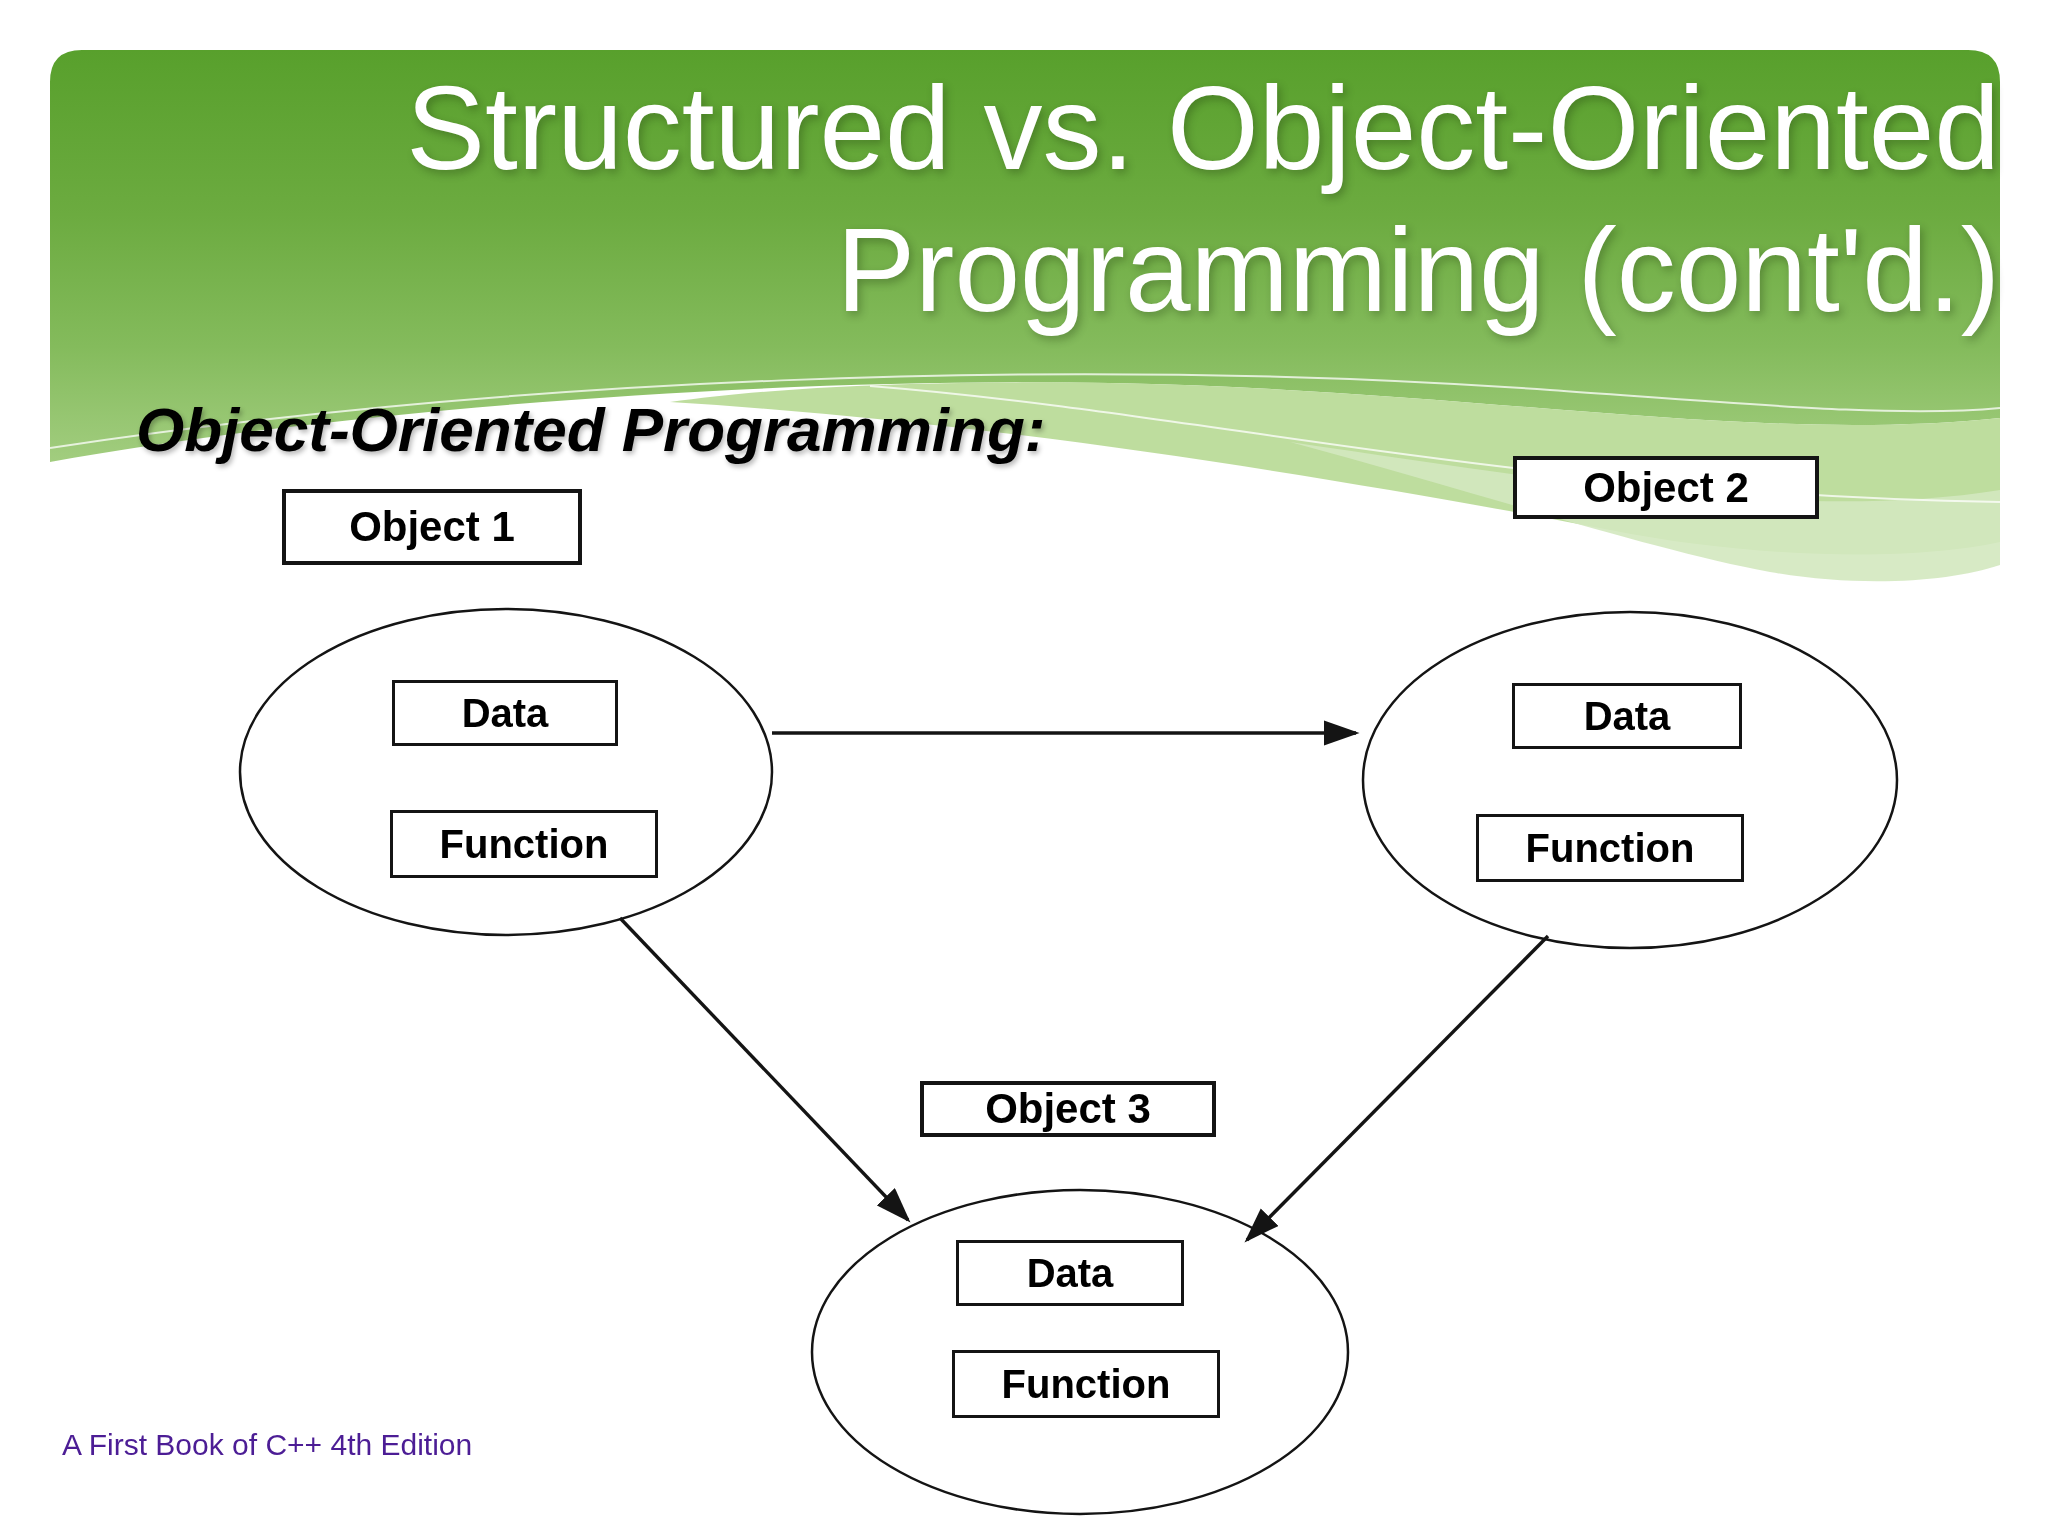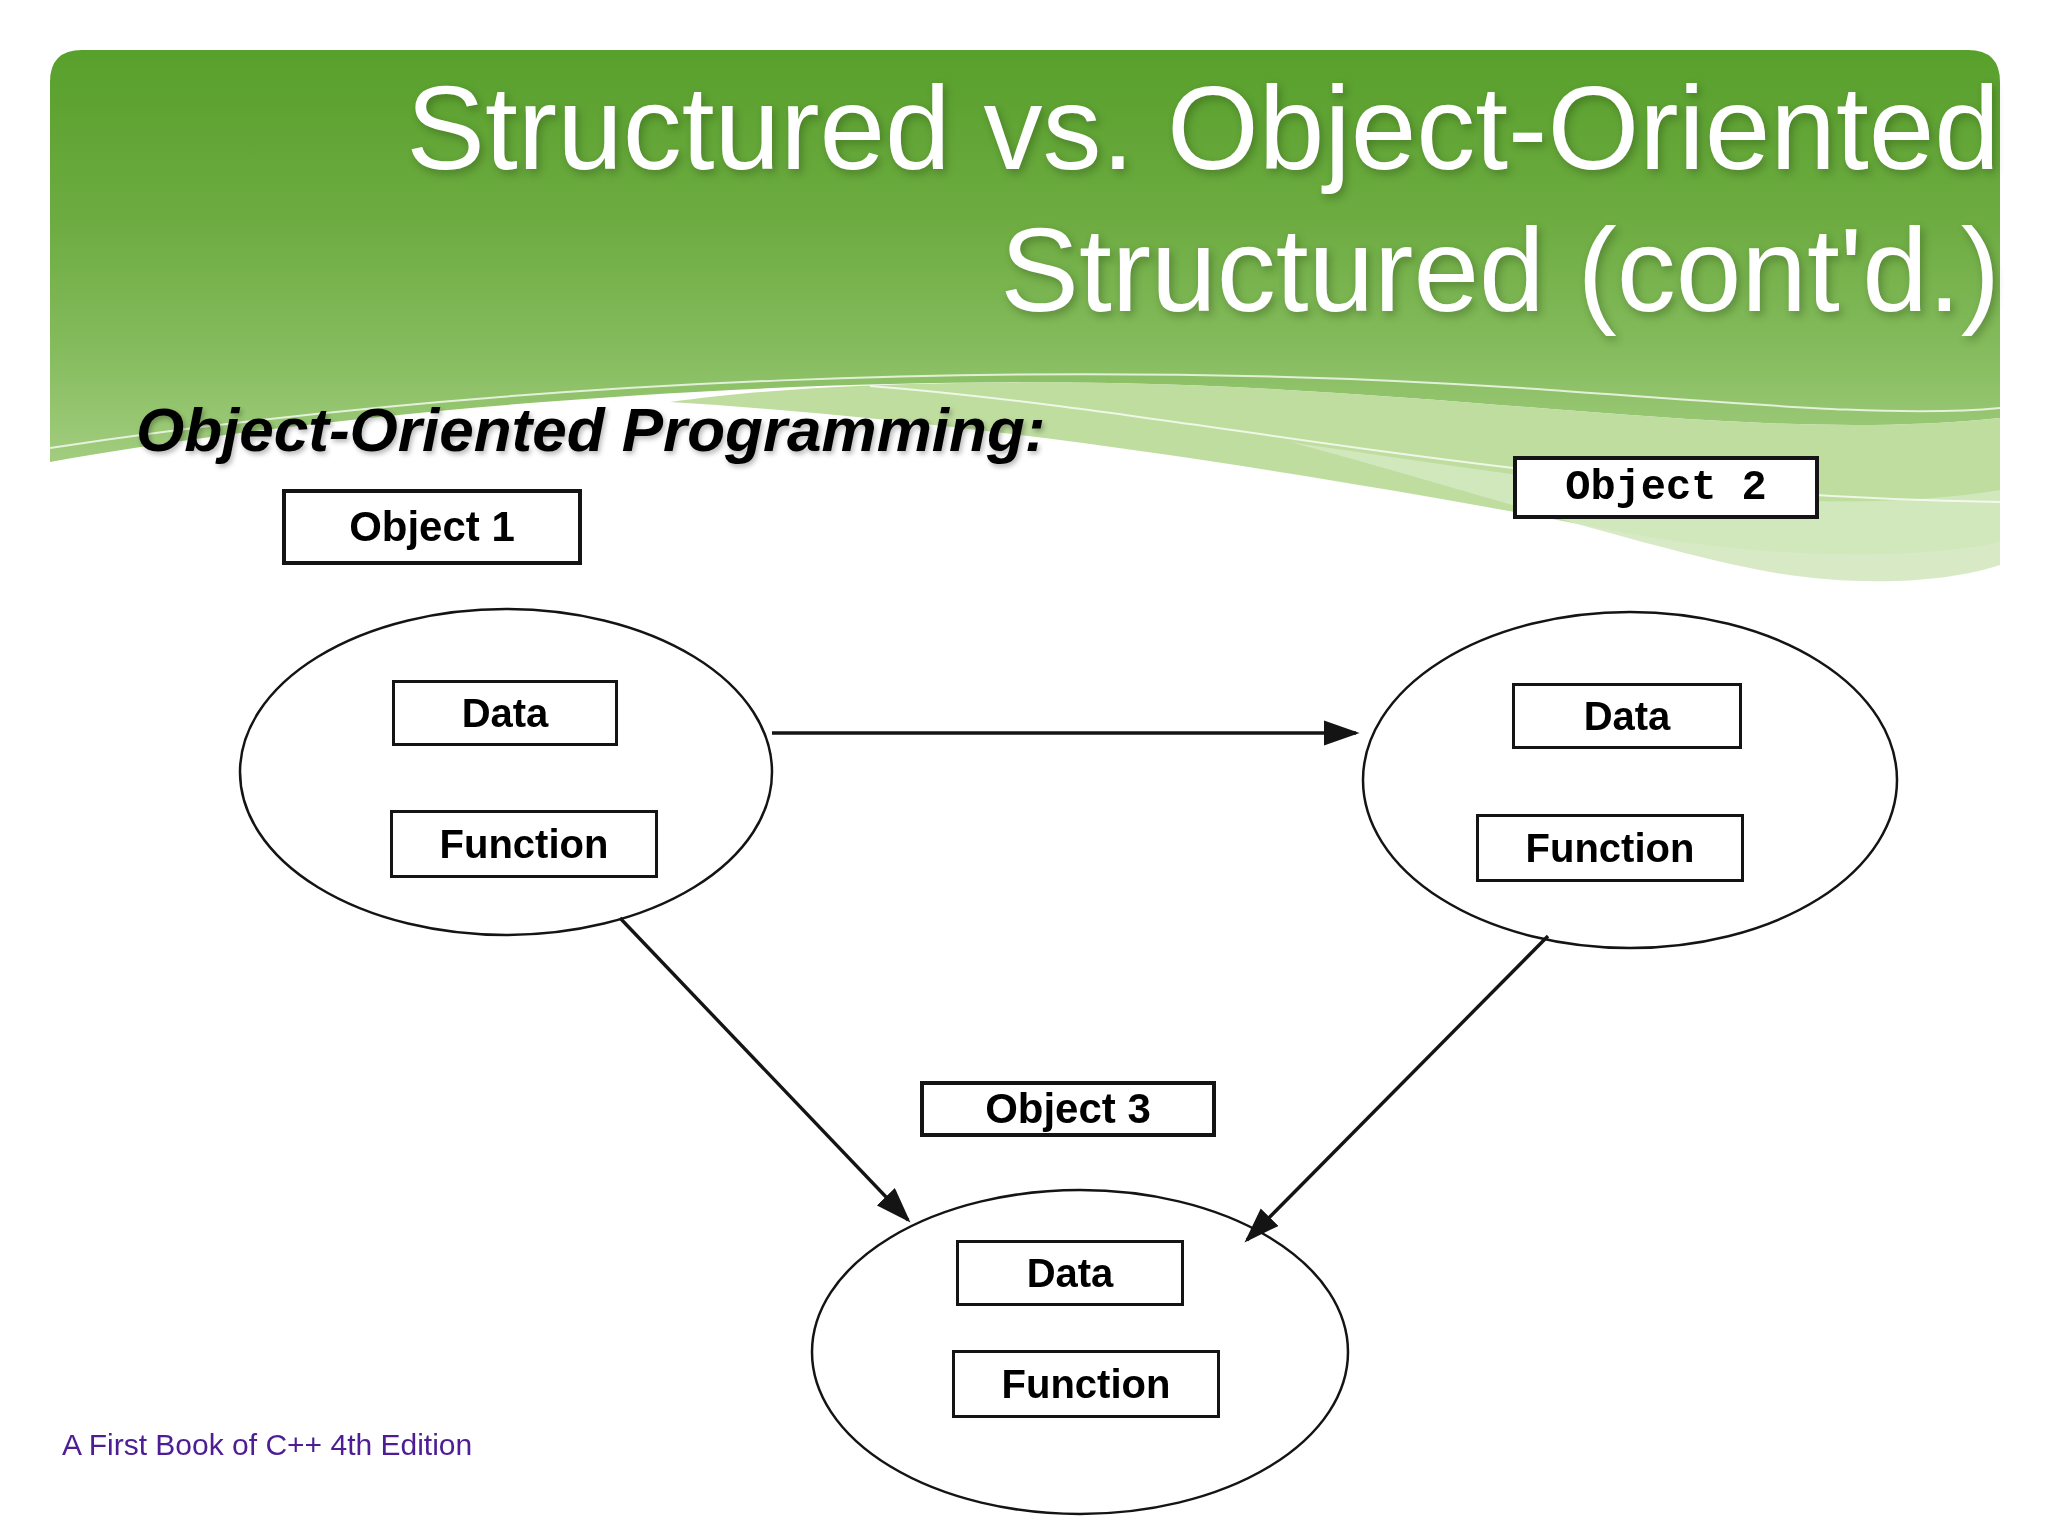--- a/index.html
+++ b/index.html
@@ -31,21 +31,21 @@
   .box{
     position:absolute;box-sizing:border-box;
     background:#ffffff;
     display:flex;align-items:center;justify-content:center;
     color:var(--body-text,#000);font-weight:700;white-space:nowrap;
   }
   .label-box{border:4px solid var(--line-color,#141414);font-size:42px;}
   .inner-box{border:3px solid var(--line-color,#141414);font-size:40px;}
 
   .b-obj1{left:282px;top:489px;width:300px;height:76px;text-align:center;}
-  .b-obj2{left:1513px;top:456px;width:306px;height:63px;font-family:Liberation Mono, monospace;}
+  .b-obj2{left:1513px;top:456px;width:306px;height:63px;}
   .b-obj3{left:920px;top:1081px;width:296px;height:56px;}
 
   .b-e1-data{left:392px;top:680px;width:226px;height:66px;}
   .b-e1-func{left:390px;top:810px;width:268px;height:68px;}
   .b-e2-data{left:1512px;top:683px;width:230px;height:66px;}
   .b-e2-func{left:1476px;top:814px;width:268px;height:68px;}
   .b-e3-data{left:956px;top:1240px;width:228px;height:66px;}
   .b-e3-func{left:952px;top:1350px;width:268px;height:68px;}
 
   .footer{
@@ -81,21 +81,21 @@
     <path fill="#d3e8bf" opacity="0.9" d="M 1950,440 C 1750,472 1500,430 1240,392
              C 1420,440 1600,500 1720,522
              C 1810,538 1900,532 1950,515 Z"></path>
 
     <path fill="none" stroke="#ffffff" stroke-width="2" opacity="0.75" d="M 0,398 C 450,330 1000,305 1500,340 C 1700,354 1850,368 1950,358"></path>
     <path fill="none" stroke="#ffffff" stroke-width="2" opacity="0.75" d="M 820,336 C 1150,362 1470,444 1950,452"></path>
   </svg>
 
   <div class="title">
     <div>Structured vs. Object-Oriented</div>
-    <div>Structured (cont'd.)</div>
+    <div>Programming (cont'd.)</div>
   </div>
 
   <div class="subtitle">Object-Oriented Programming:</div>
 
   <svg class="diagram-art" width="2048" height="1536" viewBox="0 0 2048 1536" aria-hidden="true">
     <defs>
       <marker id="arrowHead" viewBox="0 0 10 7" refX="9" refY="3.5" markerWidth="10.5" markerHeight="7.4" orient="auto" markerUnits="strokeWidth">
         <path d="M0,0 L10,3.5 L0,7 Z" fill="#141414"></path>
       </marker>
     </defs>

